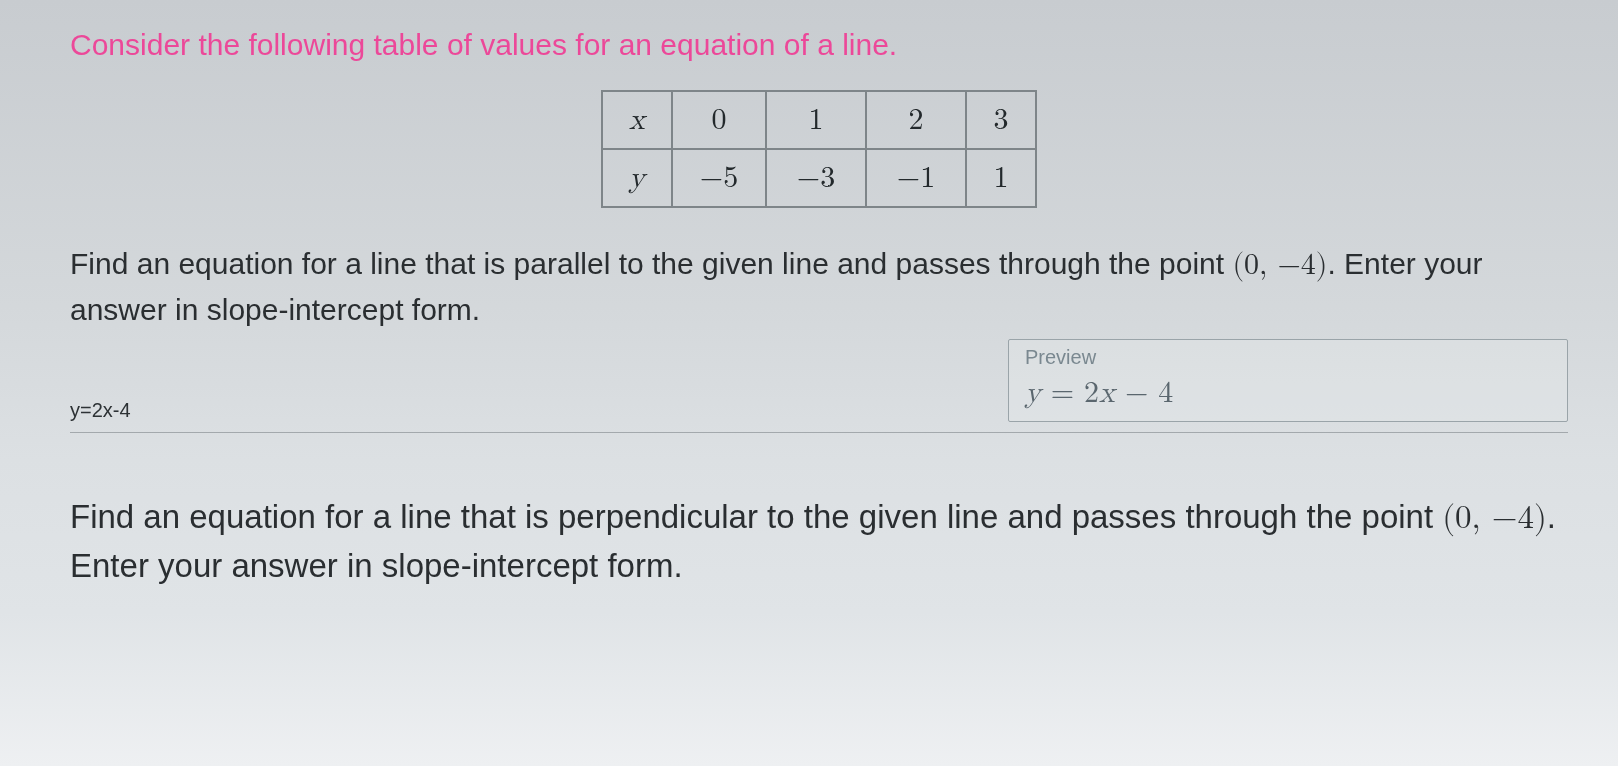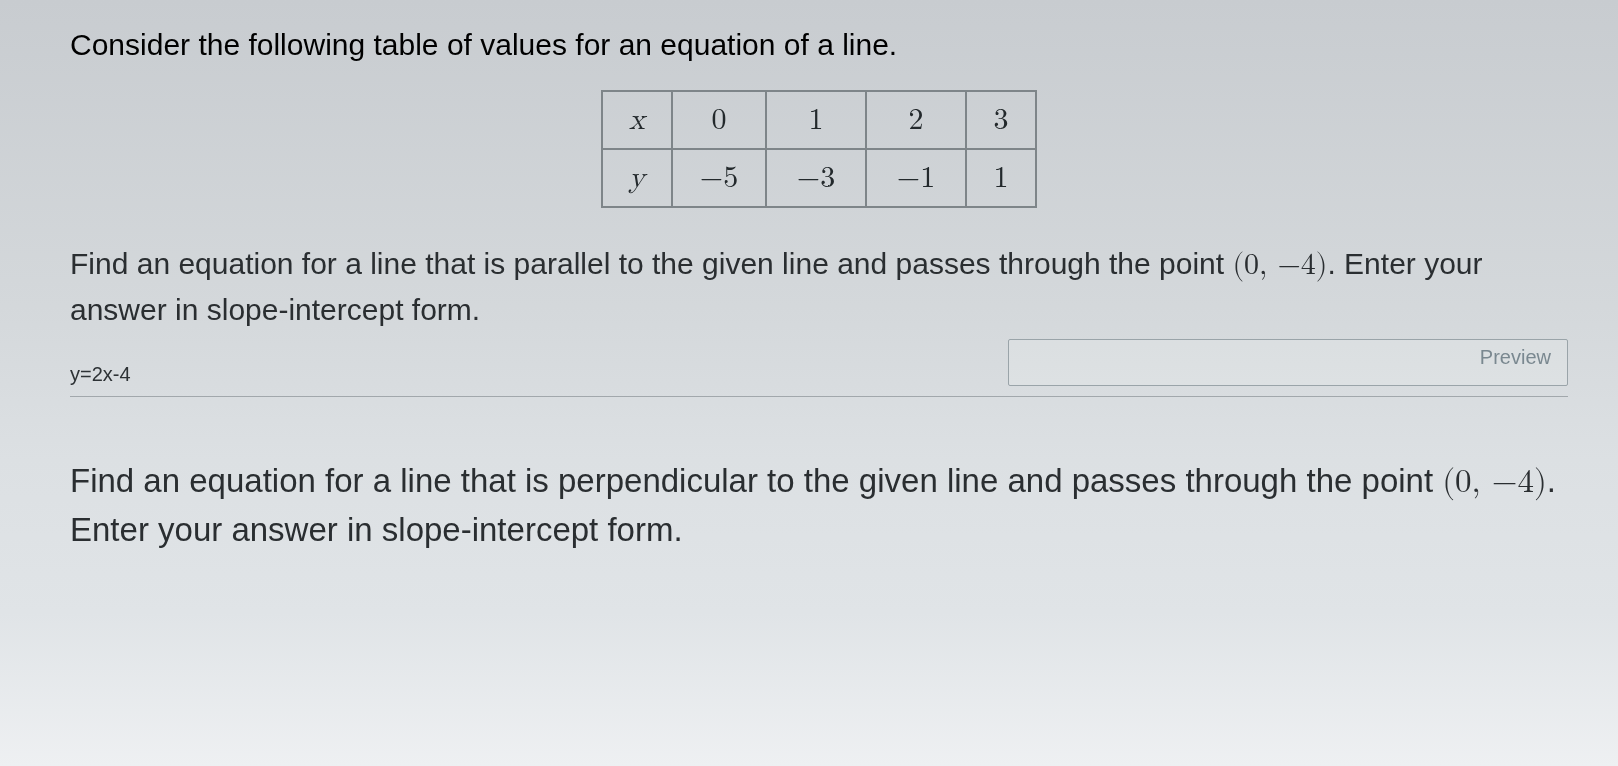--- a/index.html
+++ b/index.html
@@ -8,21 +8,21 @@
     height: 766px;
     background: linear-gradient(to bottom, #c8ccd0 0%, #d4d8db 40%, #dce0e3 60%, #e0e4e7 80%, #eef0f2 100%);
     font-family: Georgia, 'Times New Roman', serif;
     color: #1f2427;
     padding: 28px 50px 20px 70px;
     overflow: hidden;
   }
   .intro {
     font-size: 30px;
     font-family: -apple-system, Helvetica, Arial, sans-serif;
-    color: #000000;
+    color: #ec4899;
     margin-bottom: 28px;
   }
   .table-wrap {
     display: flex;
     justify-content: center;
     margin-bottom: 34px;
   }
   table.data {
     border-collapse: collapse;
   }
@@ -65,21 +65,20 @@
     font-family: Arial, Helvetica, sans-serif;
     font-size: 20px;
     color: #2d3235;
   }
   .preview-box {
     width: 560px;
     border: 1px solid #9aa4a9;
     border-radius: 2px;
     background: rgba(235,240,240,0.25);
     padding: 6px 16px 10px 16px;
-    text-align: right;
   }
   .preview-label {
     font-family: Arial, Helvetica, sans-serif;
     font-size: 20px;
     color: #7a8890;
     margin-bottom: 6px;
   }
   .preview-eq {
     font-family: 'Latin Modern Math', Georgia, serif;
     font-size: 30px;
@@ -120,18 +119,21 @@
 </div>
 
 <div class="q1">
   <span>Find an equation for a line that is parallel to the given line and passes through the point </span><span class="mpoint">(0, −4)</span><span>. Enter your answer in slope-intercept form.</span>
 </div>
 
 <div class="answer-row">
   <div class="user-answer">y=2x-4</div>
   <div class="preview-box">
     <div class="preview-label">Preview</div>
+    <div class="preview-eq">
+      <span class="mi">y</span><span> = </span><span><span style="font-style:normal">2</span><span class="mi">x</span> − 4</span>
+    </div>
   </div>
 </div>
 
 <div class="q2">
   <span>Find an equation for a line that is perpendicular to the given line and passes through the point </span><span class="mpoint">(0, −4)</span><span>. Enter your answer in slope-intercept form.</span>
 </div>
 
 </body></html>

